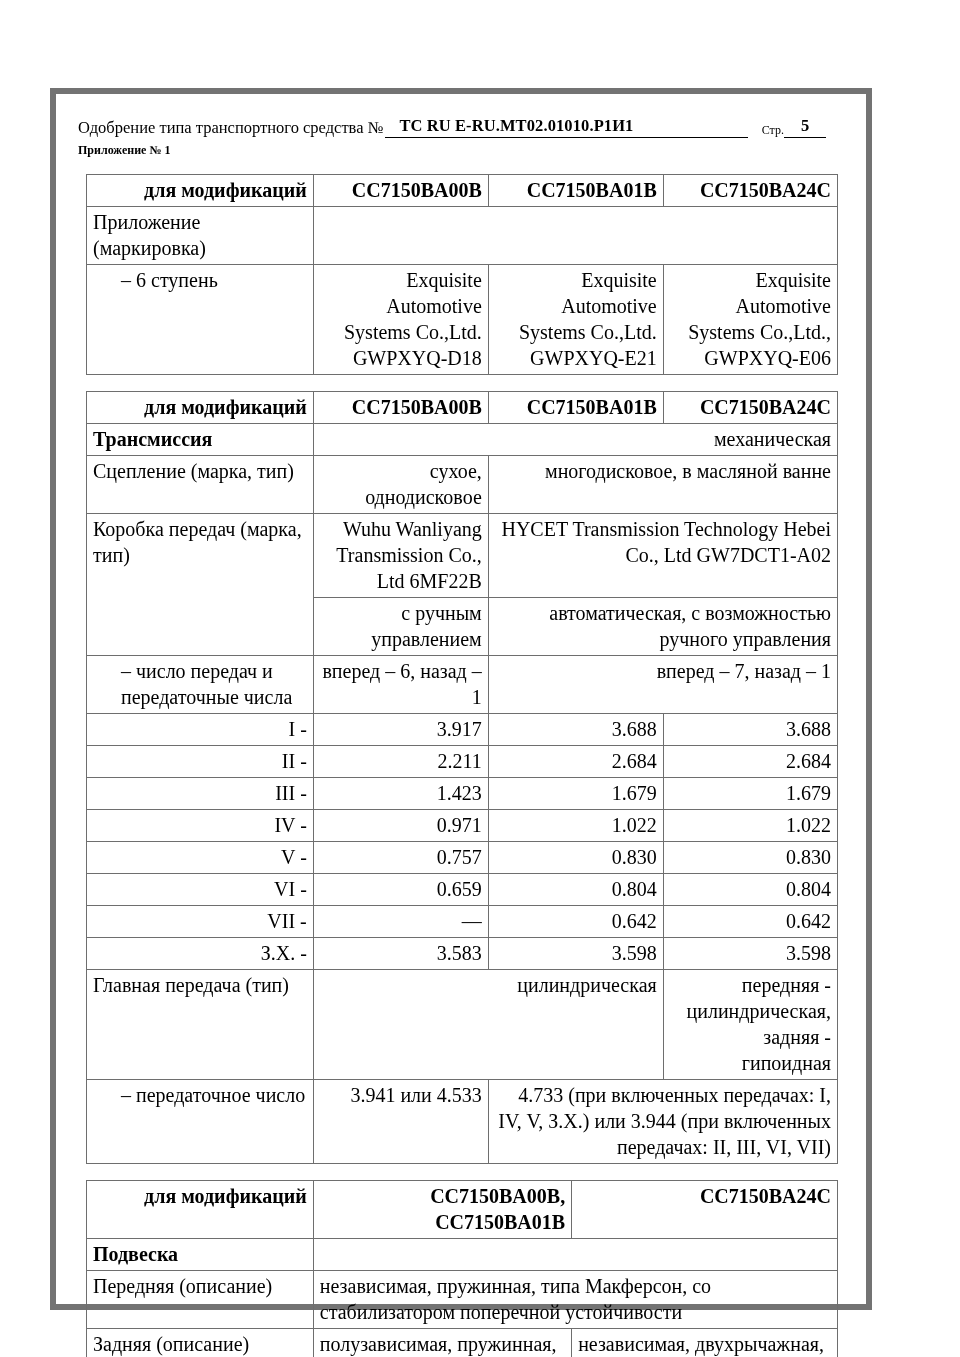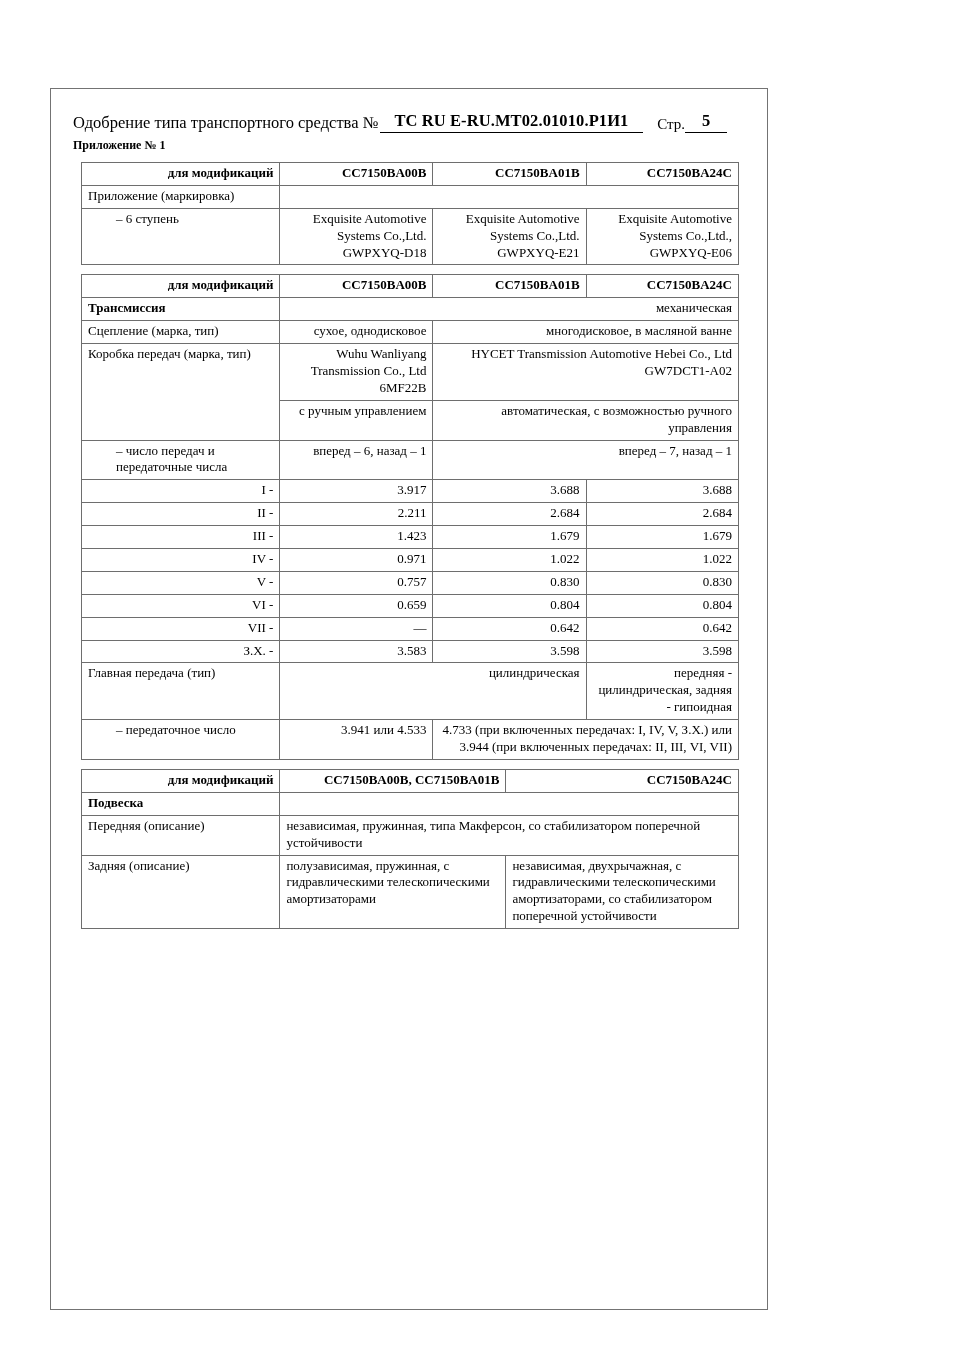--- a/index.html
+++ b/index.html
@@ -14,23 +14,23 @@
     font-family: "Liberation Serif", "DejaVu Serif", serif;
     color: #000000;
     position: relative;
     overflow: hidden;
   }
 
   #page-frame {
     position: absolute;
     left: 50px;
     top: 88px;
-    width: 718px;
+    width: 822px;
     height: 1222px;
-    border: 1px solid #737373;
+    border: 6px solid #737373;
     background: #ffffff;
   }
 
   .header-line {
     display: flex;
     align-items: flex-end;
     padding: 22px 40px 0 22px;
     font-size: 16.5px;
     white-space: nowrap;
   }
@@ -39,43 +39,43 @@
     font-weight: bold;
     border-bottom: 1.4px solid #000;
     padding: 0 14px 1px 14px;
     flex: 1 1 auto;
     text-align: left;
     margin-left: 2px;
     letter-spacing: 0.1px;
   }
   .hdr-page-label {
     margin-left: 14px;
-    font-size: 15px;
+    font-size: 12px;
   }
   .hdr-page-num {
     font-weight: bold;
     border-bottom: 1.4px solid #000;
     min-width: 42px;
     text-align: center;
     padding: 0 6px 1px 6px;
   }
   .subheader {
     padding: 5px 0 0 22px;
     font-weight: bold;
     font-size: 12px;
   }
 
   .tbl-wrap { padding: 0 28px 0 30px; }
 
   table.doc {
     border-collapse: collapse;
     width: 100%;
     table-layout: fixed;
-    margin-top: 9px;
-    font-size: 13px;
+    margin-top: 16px;
+    font-size: 20px;
   }
   table.doc td {
     border: 1px solid #6e6e6e;
     padding: 2px 6px 3px 6px;
     vertical-align: top;
     line-height: 1.30;
   }
   .c { text-align: right; }
   .r { text-align: right; }
   .l { text-align: left; }
@@ -164,21 +164,21 @@
           <td class="c" colspan="3">механическая</td>
         </tr>
         <tr>
           <td class="l">Сцепление (марка, тип)</td>
           <td class="c">сухое, однодисковое</td>
           <td class="c" colspan="2">многодисковое, в масляной ванне</td>
         </tr>
         <tr>
           <td class="l" rowspan="2">Коробка передач (марка, тип)</td>
           <td class="c">Wuhu Wanliyang Transmission Co., Ltd 6MF22B</td>
-          <td class="c" colspan="2">HYCET Transmission Automotive Hebei Co., Ltd GW7DCT1-A02</td>
+          <td class="c" colspan="2">HYCET Transmission Technology Hebei Co., Ltd GW7DCT1-A02</td>
         </tr>
         <tr>
           <td class="c">с ручным управлением</td>
           <td class="c" colspan="2">автоматическая, с возможностью ручного управления</td>
         </tr>
         <tr>
           <td class="l indent">–  число передач и передаточные числа</td>
           <td class="c">вперед – 6, назад – 1</td>
           <td class="c" colspan="2">вперед – 7, назад – 1</td>
         </tr>

